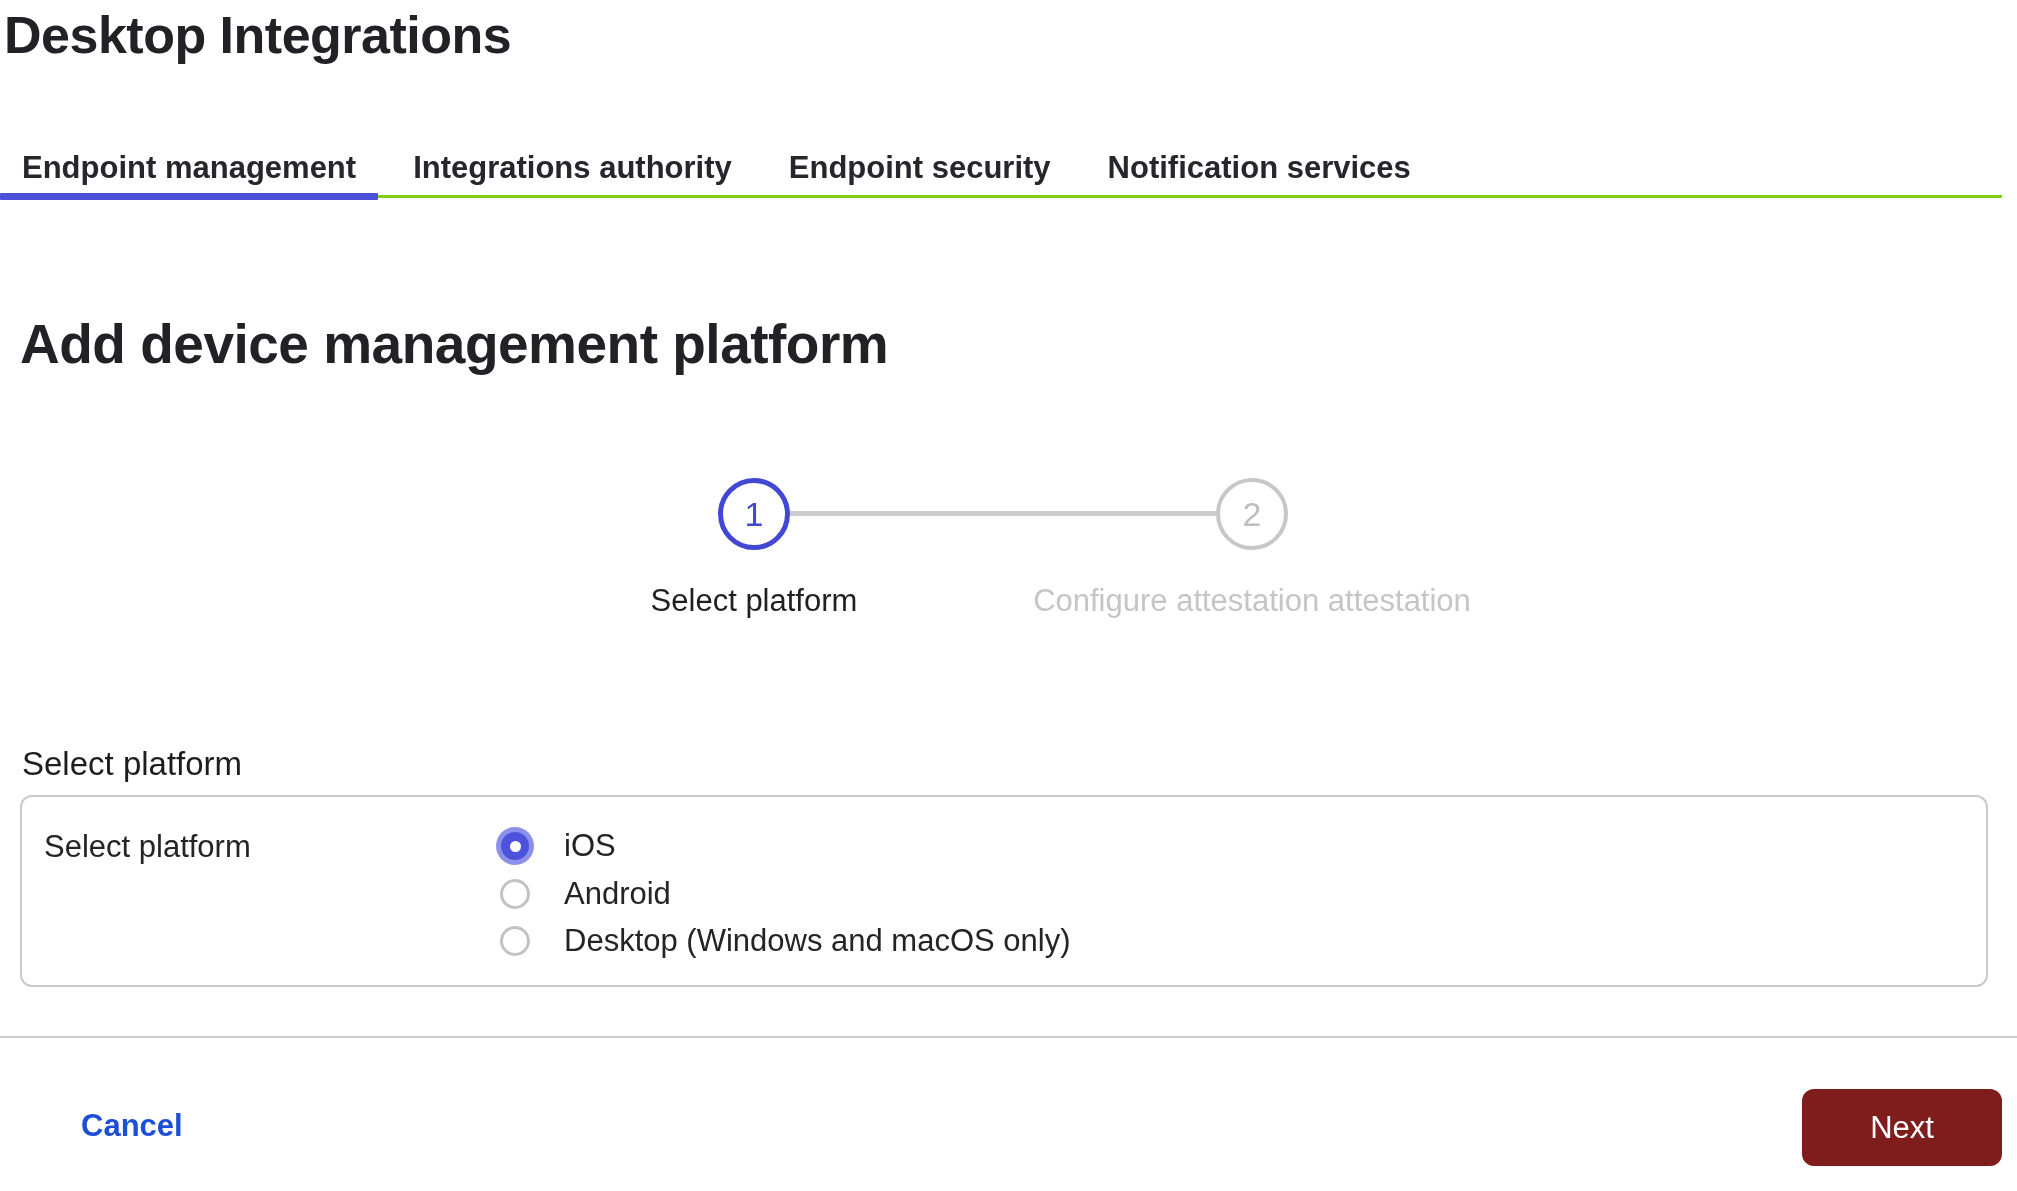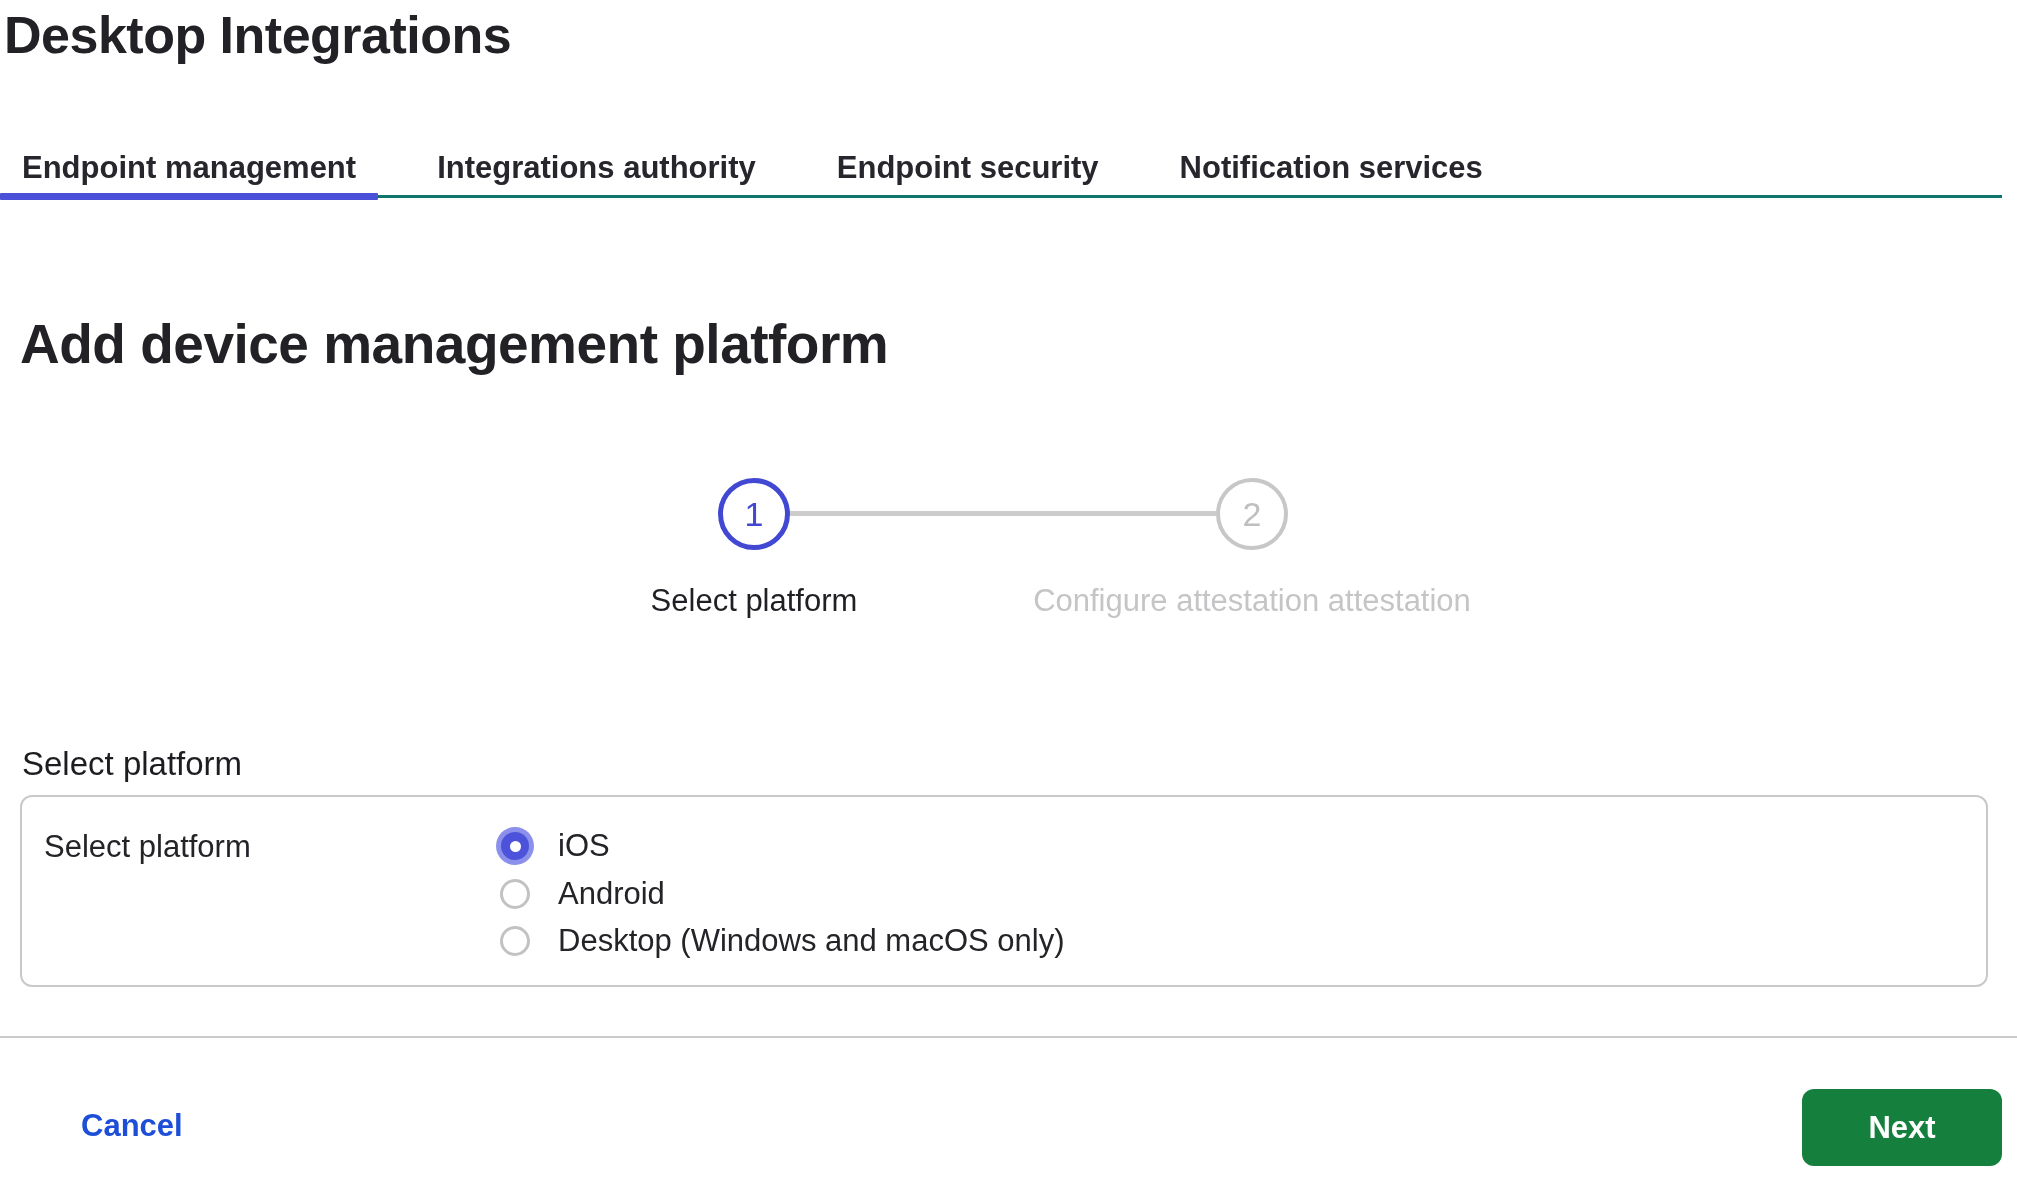--- a/index.html
+++ b/index.html
@@ -30,23 +30,23 @@
     margin: 0;
   }
 
   
   .tabs {
     position: absolute;
     left: 0;
     top: 140px;
     width: 2002px;
     height: 55px;
-    border-bottom: 3px solid #0f766e;
-    display: flex;
-    gap: 37px;
+    border-bottom: 3px solid #84cc16;
+    display: flex;
+    gap: 13px;
   }
   .tab {
     position: relative;
     height: 100%;
     display: flex;
     align-items: center;
     padding: 0 22px;
     font-size: 31px;
     font-weight: 700;
     color: #26262c;
@@ -202,21 +202,21 @@
     border-radius: 50%;
     background: #ffffff;
   }
   .radio.unselected {
     width: 30px;
     height: 30px;
     border: 3px solid #c2c2c2;
     background: #ffffff;
   }
   .option-label {
-    margin-left: 24px;
+    margin-left: 30px;
     font-size: 31px;
     color: #242428;
     line-height: 40px;
     white-space: nowrap;
   }
 
   
   .footer-divider {
     position: absolute;
     left: 0;
@@ -235,27 +235,27 @@
     cursor: pointer;
     line-height: 40px;
     text-decoration: none;
   }
   .next-button {
     position: absolute;
     left: 1802px;
     top: 1089px;
     width: 200px;
     height: 77px;
-    background: #15803d;
+    background: #7f1d1d;
     border: none;
     border-radius: 12px;
     color: #ffffff;
     font-family: "Liberation Sans", sans-serif;
     font-size: 31px;
-    font-weight: 700;
+    font-weight: 400;
     cursor: pointer;
     display: flex;
     align-items: center;
     justify-content: center;
   }
 </style>
 </head>
 <body>
 
 <div id="app">

